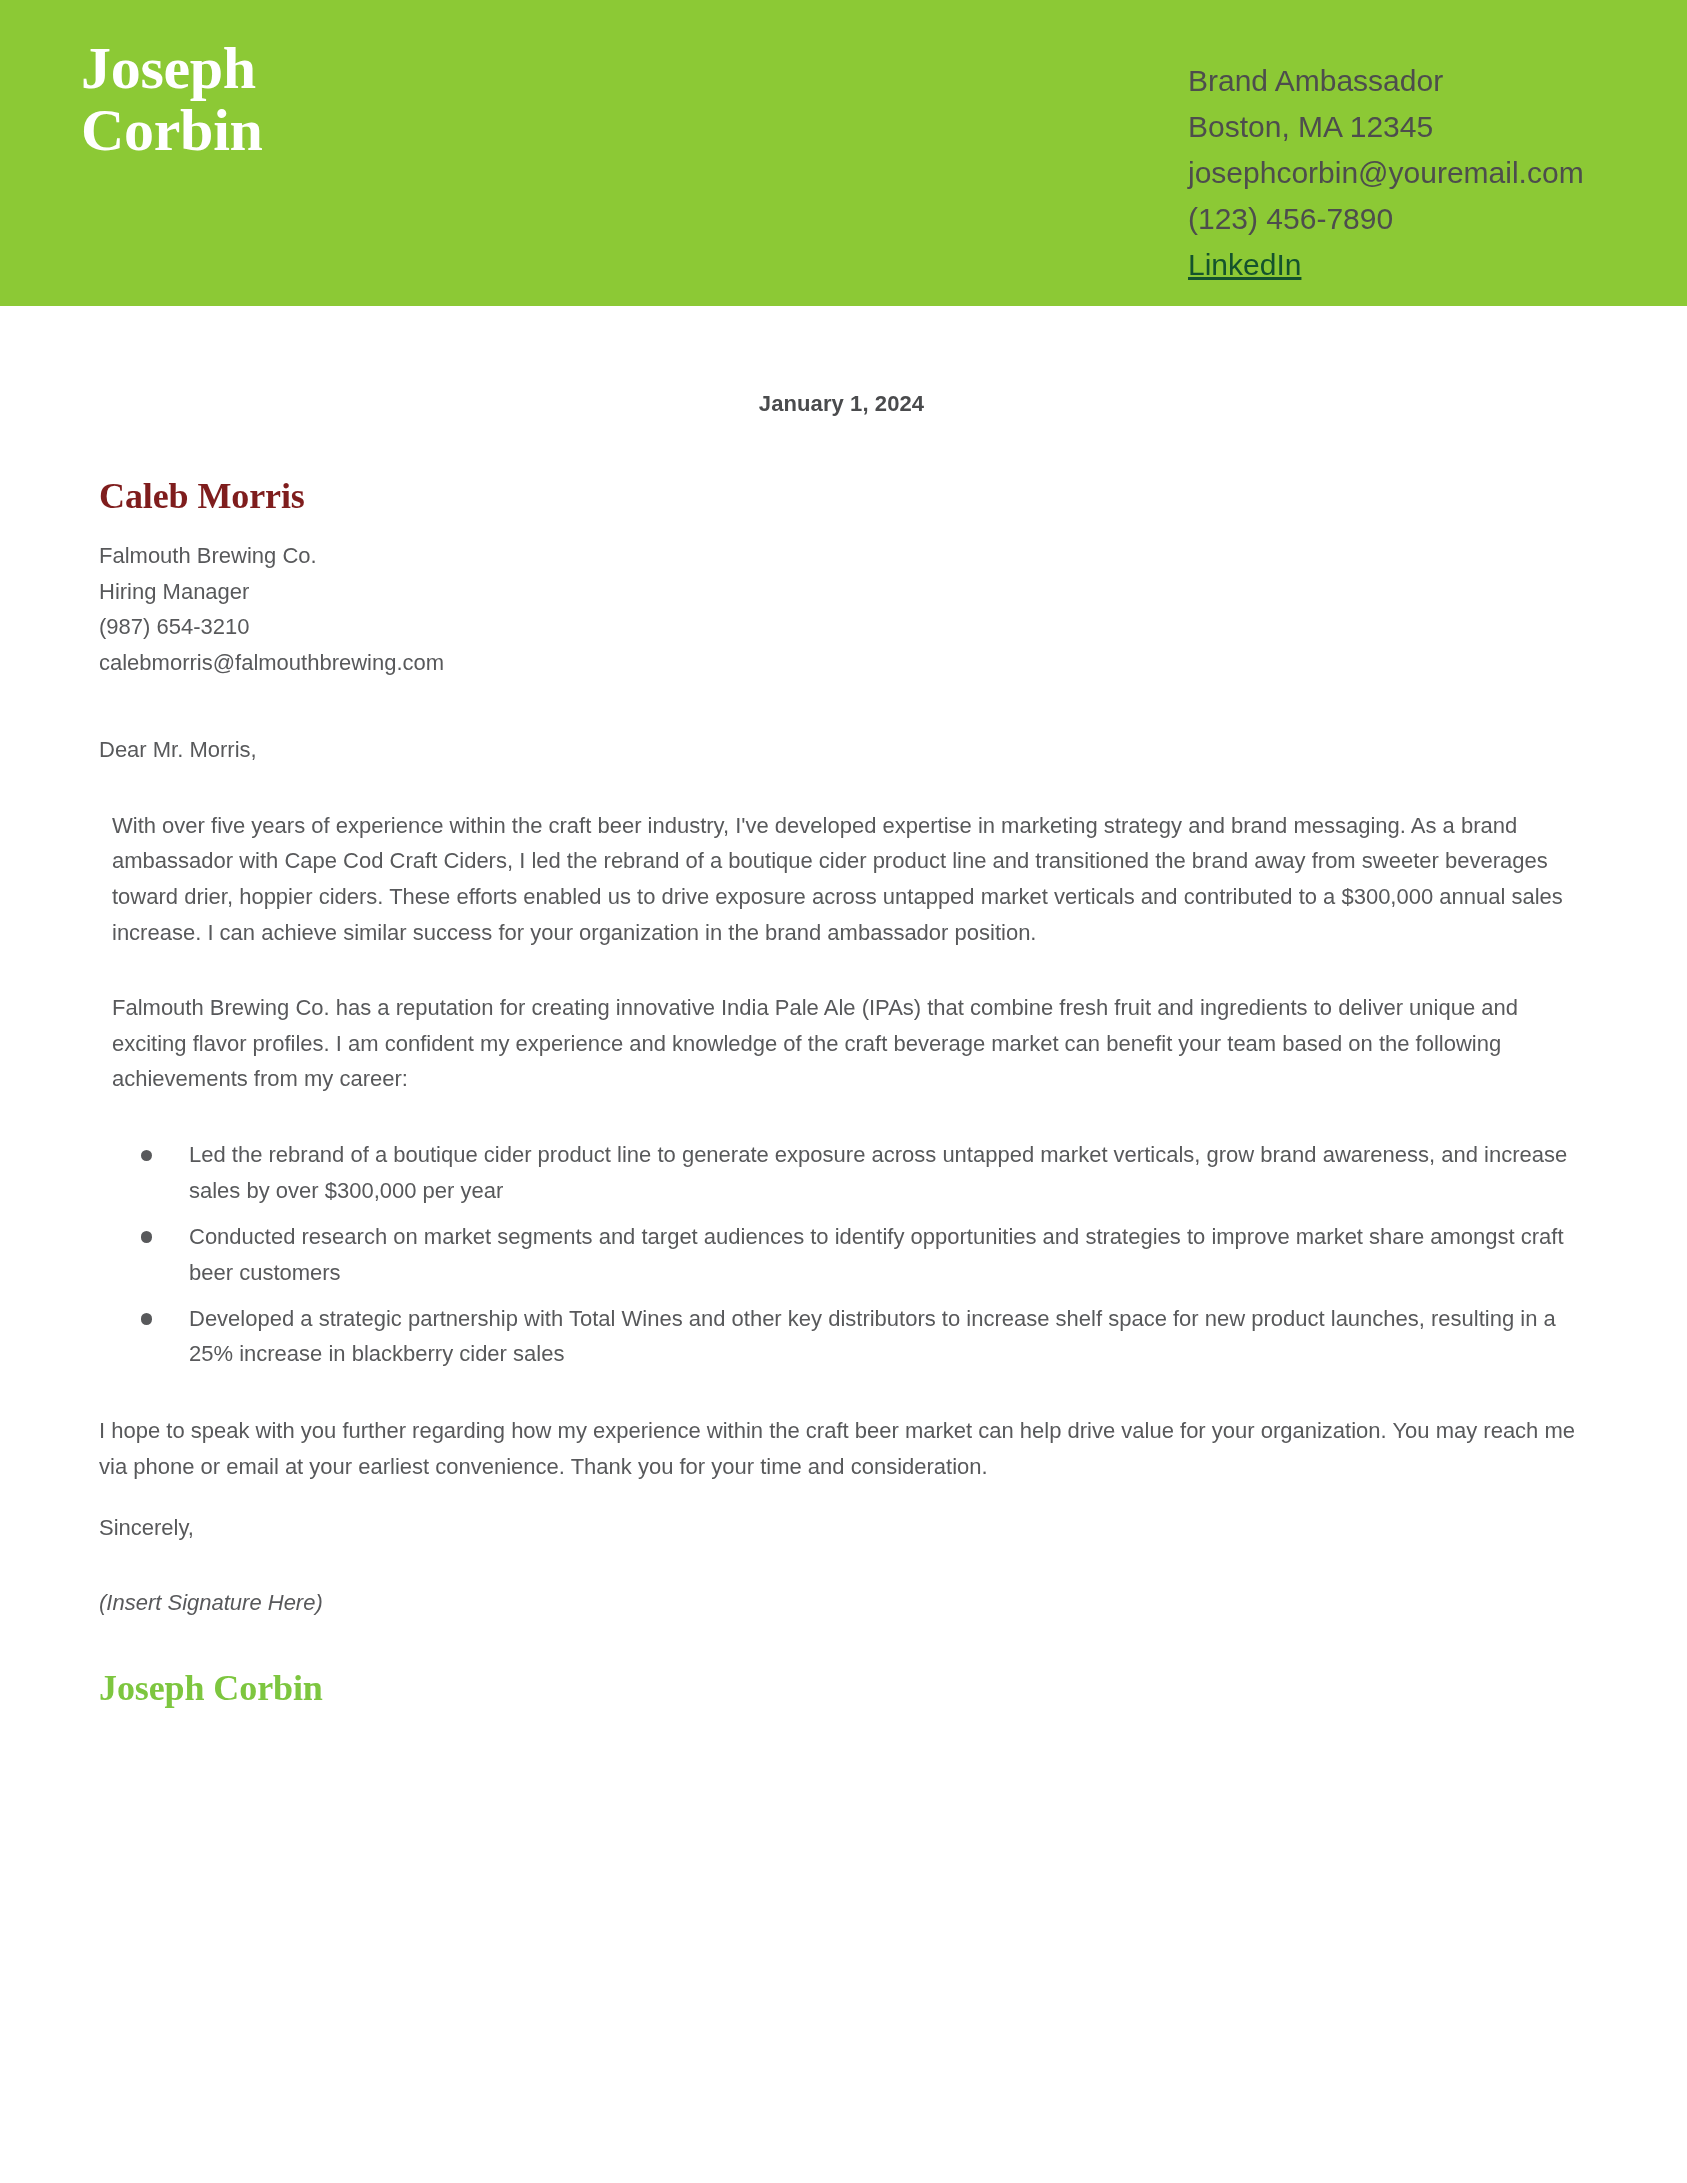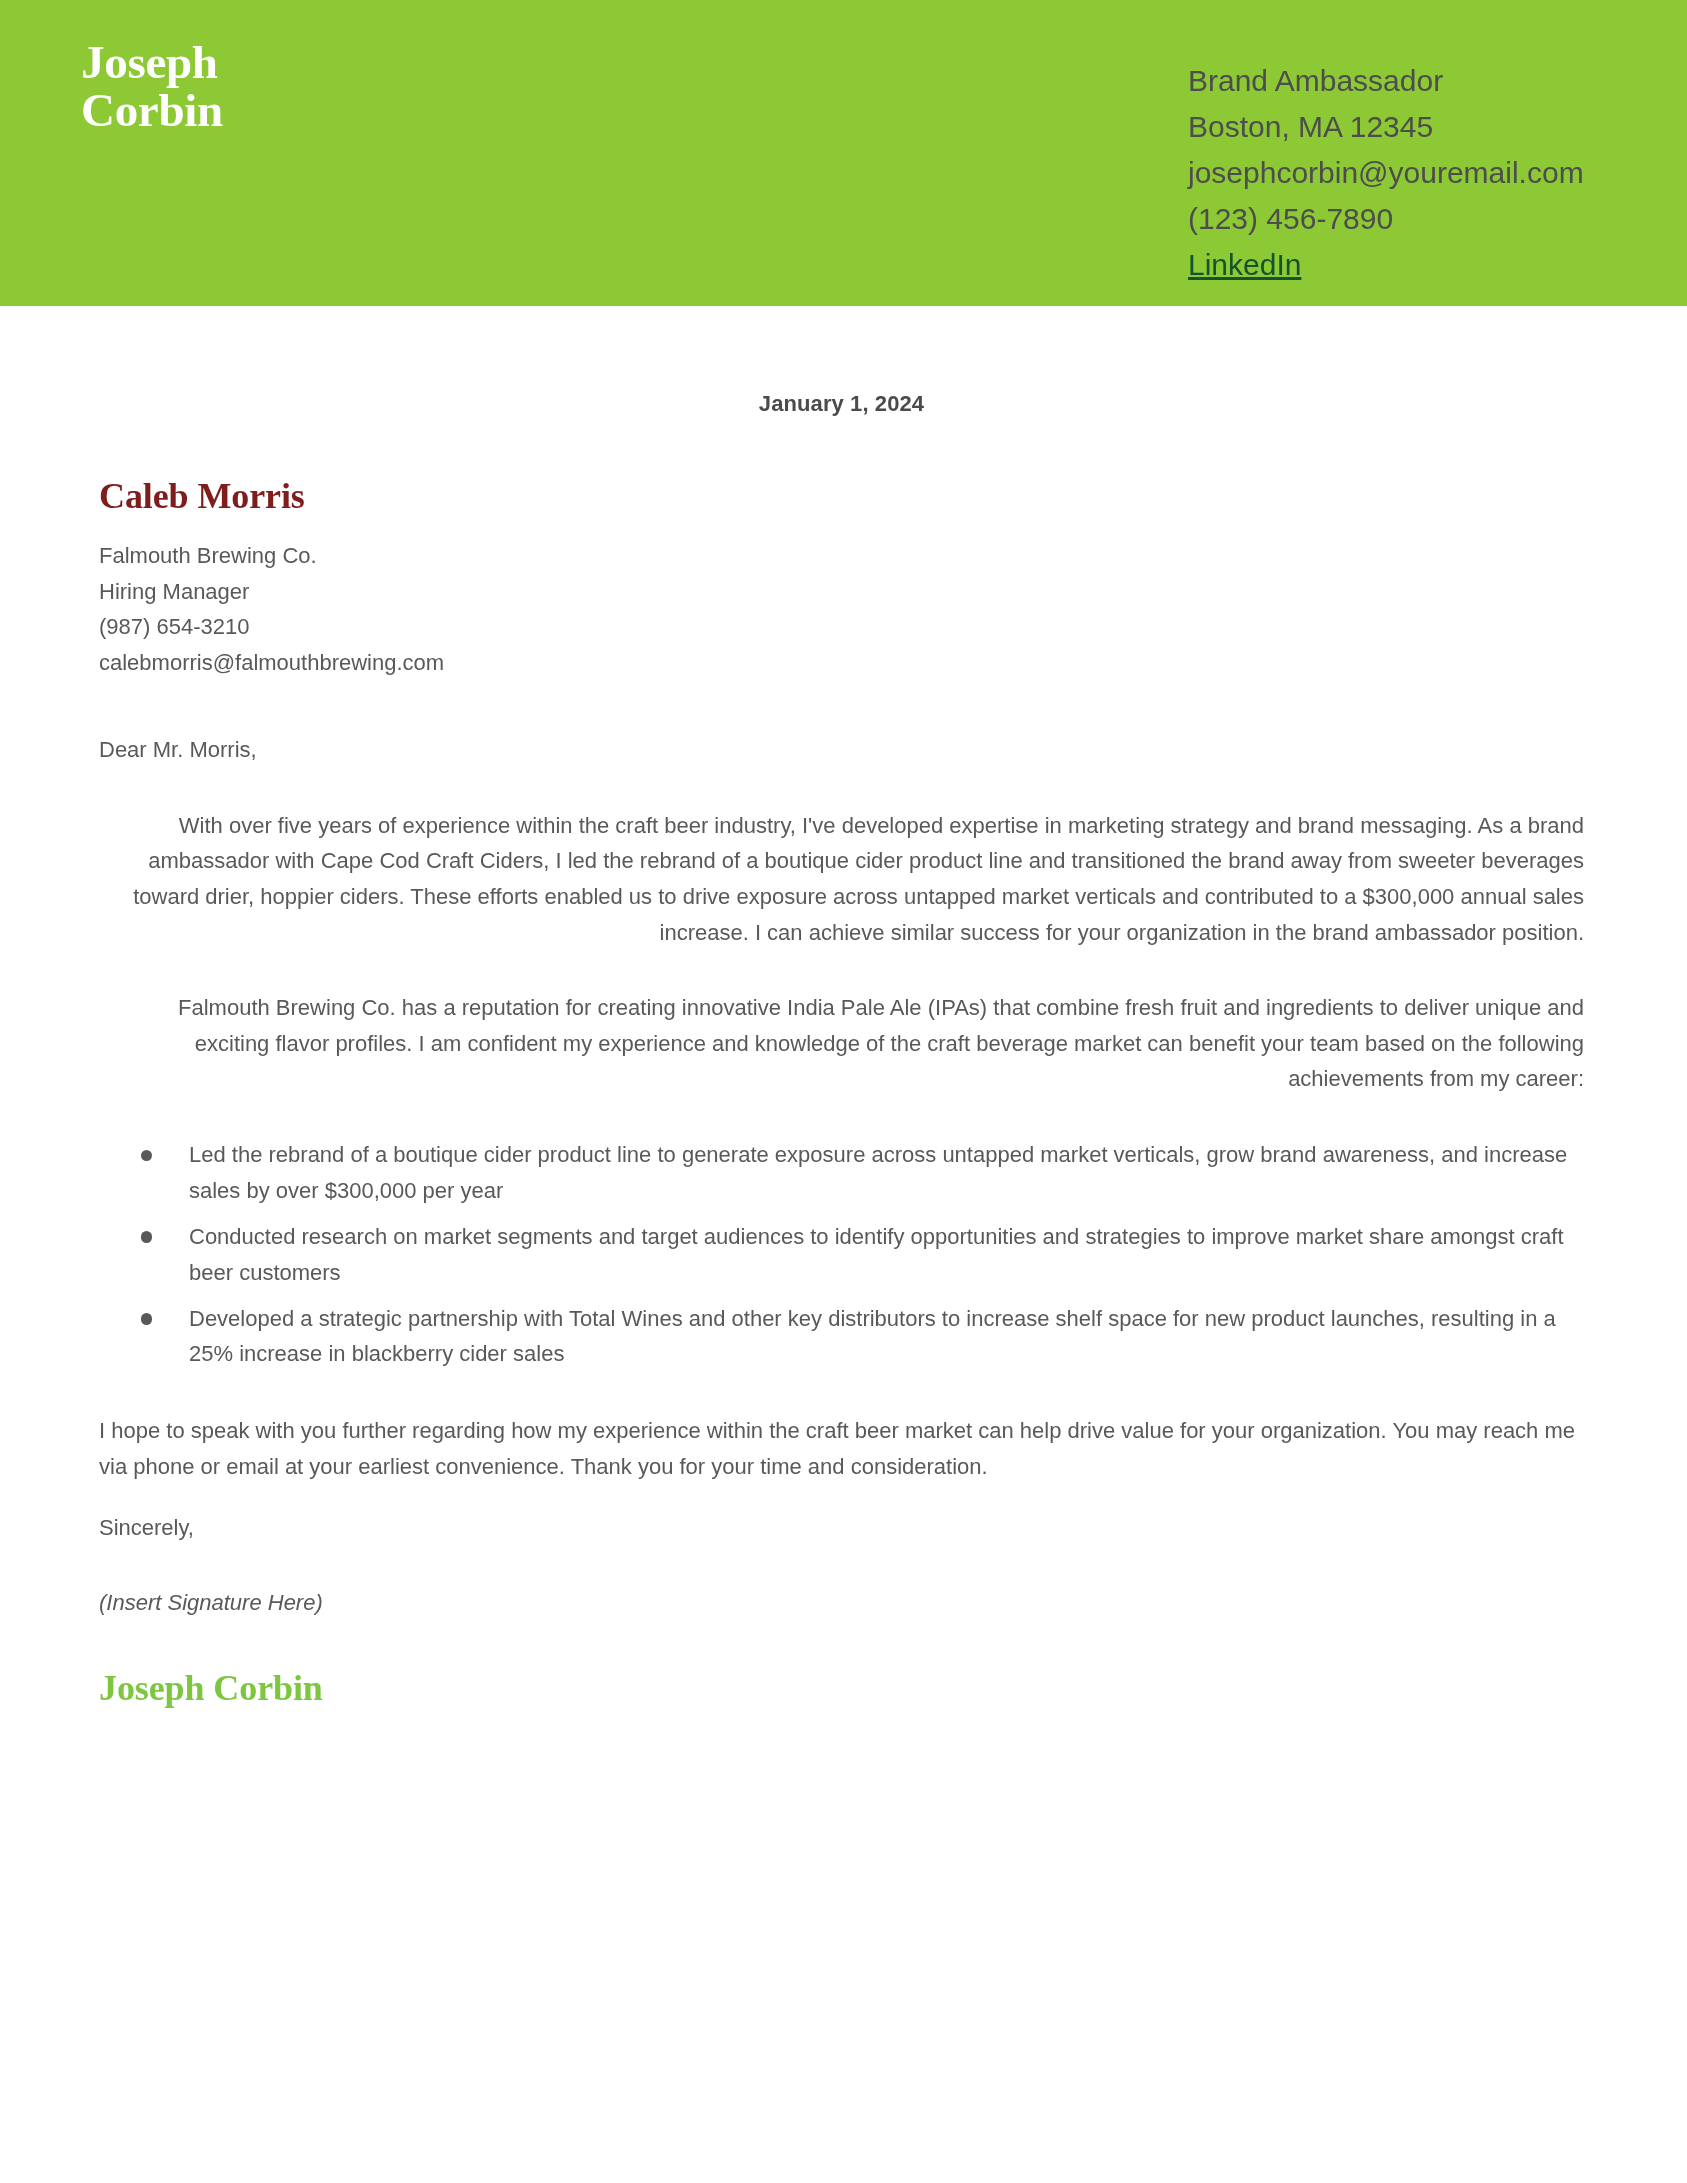--- a/index.html
+++ b/index.html
@@ -33,21 +33,21 @@
   }
 
   .header-name {
     position: absolute;
     left: 81px;
     top: 38px;
     width: 595px;
     color: #ffffff;
     font-family: "Liberation Serif", serif;
     font-weight: bold;
-    font-size: 47px;
+    font-size: 60px;
     line-height: 1.03;
     letter-spacing: -0.3px;
   }
   .header-name .nm-line {
     display: block;
     white-space: nowrap;
   }
 
   .header-contact {
     position: absolute;
@@ -105,23 +105,23 @@
     display: block;
     white-space: nowrap;
     line-height: 1.62;
   }
 
   .salutation {
     margin: 0 0 41px 0;
   }
 
   .para {
-    margin: 0 0 40px 0;
+    margin: 0 0 40px 13px;
     line-height: 1.62;
-    text-align: right;
+    text-align: left;
   }
 
   .bullets {
     list-style: none;
     margin: 0 0 41px 0;
     padding: 0 0 0 34px;
   }
   .bullets li {
     position: relative;
     padding-left: 56px;

